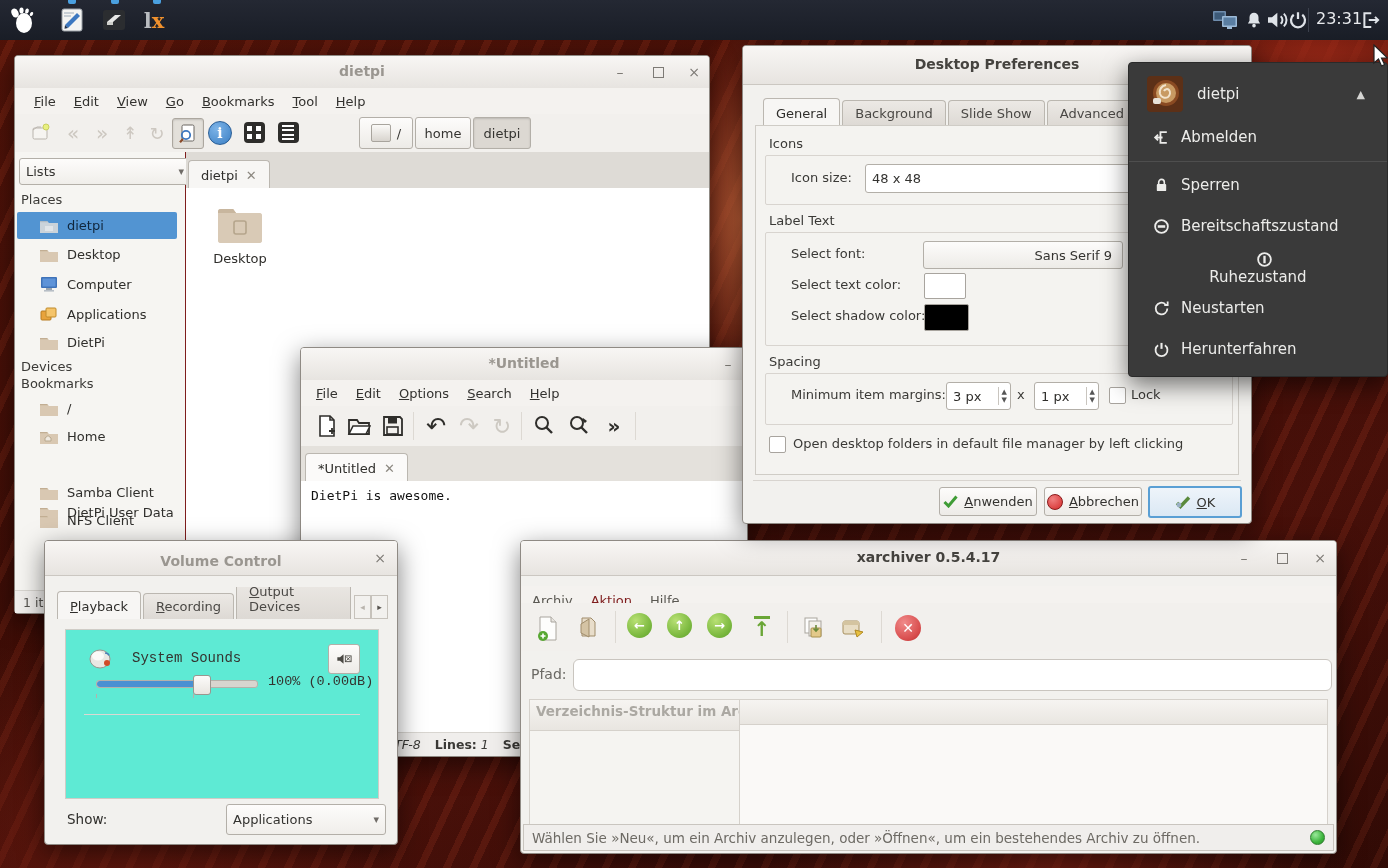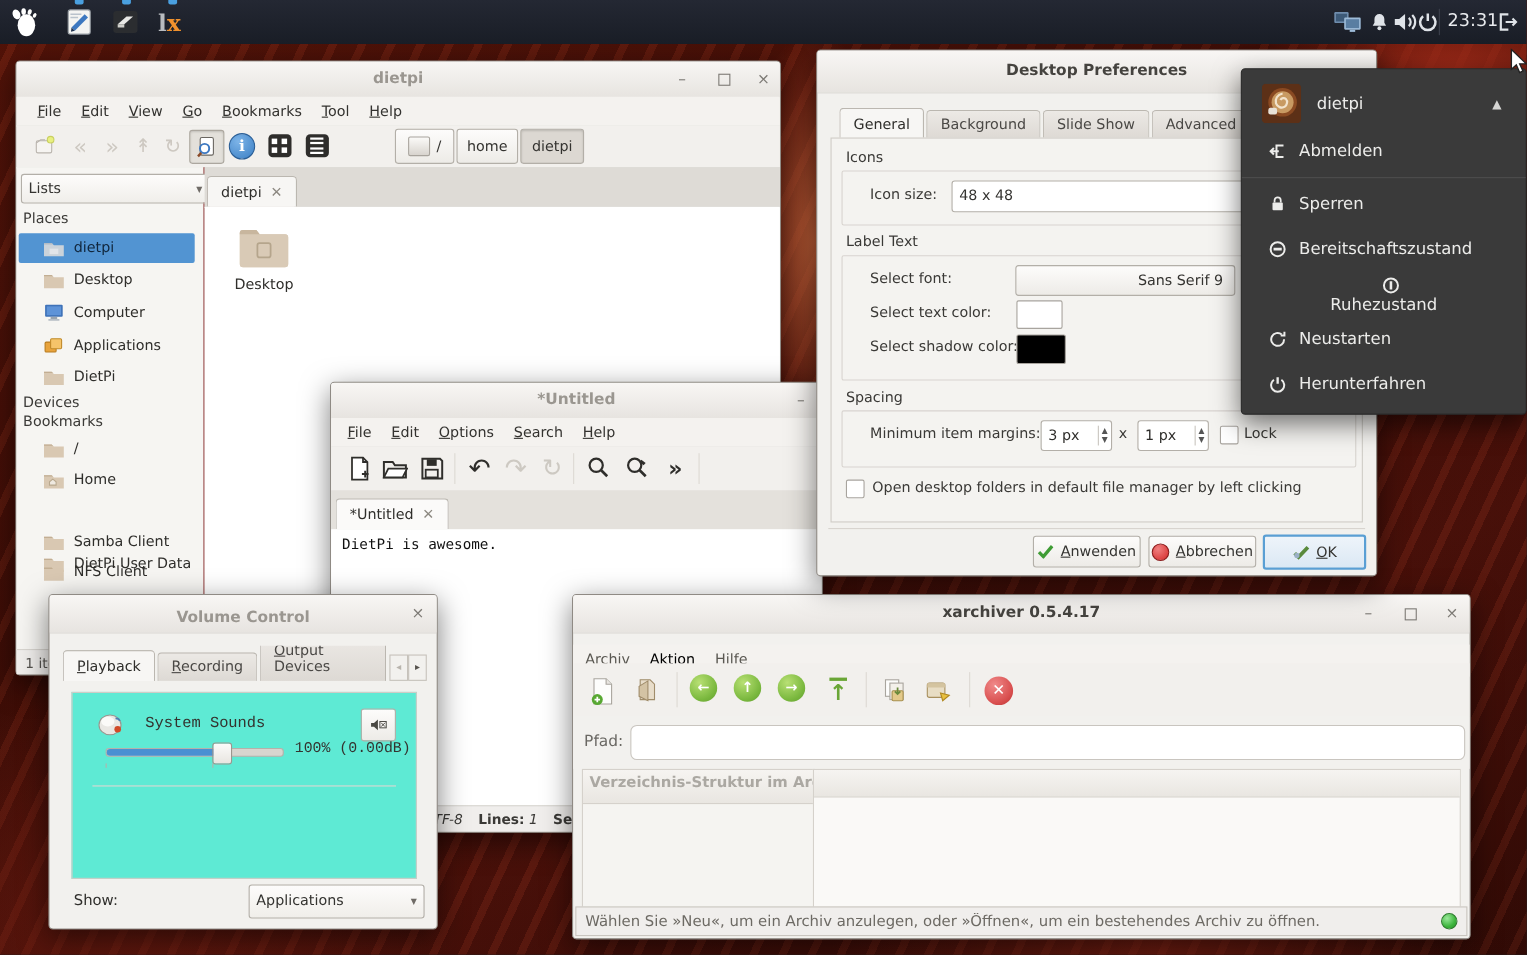--- a/index.html
+++ b/index.html
@@ -595,21 +595,21 @@
     <div class="titlebar" style="height:34px;">
       <div class="title t-ac" style="top:8px;">xarchiver 0.5.4.17</div>
       <div class="wc" style="left:714px;top:9px;">–</div>
       <div class="wc" style="left:752px;top:9px;">
           <span class="maxbox"></span>
         </div>
       <div class="wc" style="left:790px;top:9px;">×</div>
     </div>
     <div class="menubar" style="top:45px;height:28px;padding-left:2px;color:#5a5852;">
       <span class="menu-item" style="color:#5a5852;">Archiv</span>
-      <span class="menu-item" style="color:#000000;">Aktion</span>
+      <span class="menu-item" style="color:#7f1d1d;">Aktion</span>
       <span class="menu-item" style="color:#5a5852;">Hilfe</span>
     </div>
     <div style="position:absolute;top:62px;left:0;right:0;height:48px;background:#f2f0ed;">
       <div class="tbtn" style="position:absolute;left:12px;top:10px;width:30px;height:30px;">
         <svg width="24" height="27" viewBox="0 0 24 27">
             <path d="M4 2h11l5 5v18H4z" fill="#fdfdfc" stroke="#a9a59e"></path>
             <path d="M15 2v5h5" fill="#e8e5e0" stroke="#a9a59e"></path>
             <circle cx="7" cy="21" r="5" fill="#58a832"></circle>
             <path d="M4.5 21h5M7 18.5v5" stroke="#fff" stroke-width="1.6"></path>
           </svg>

